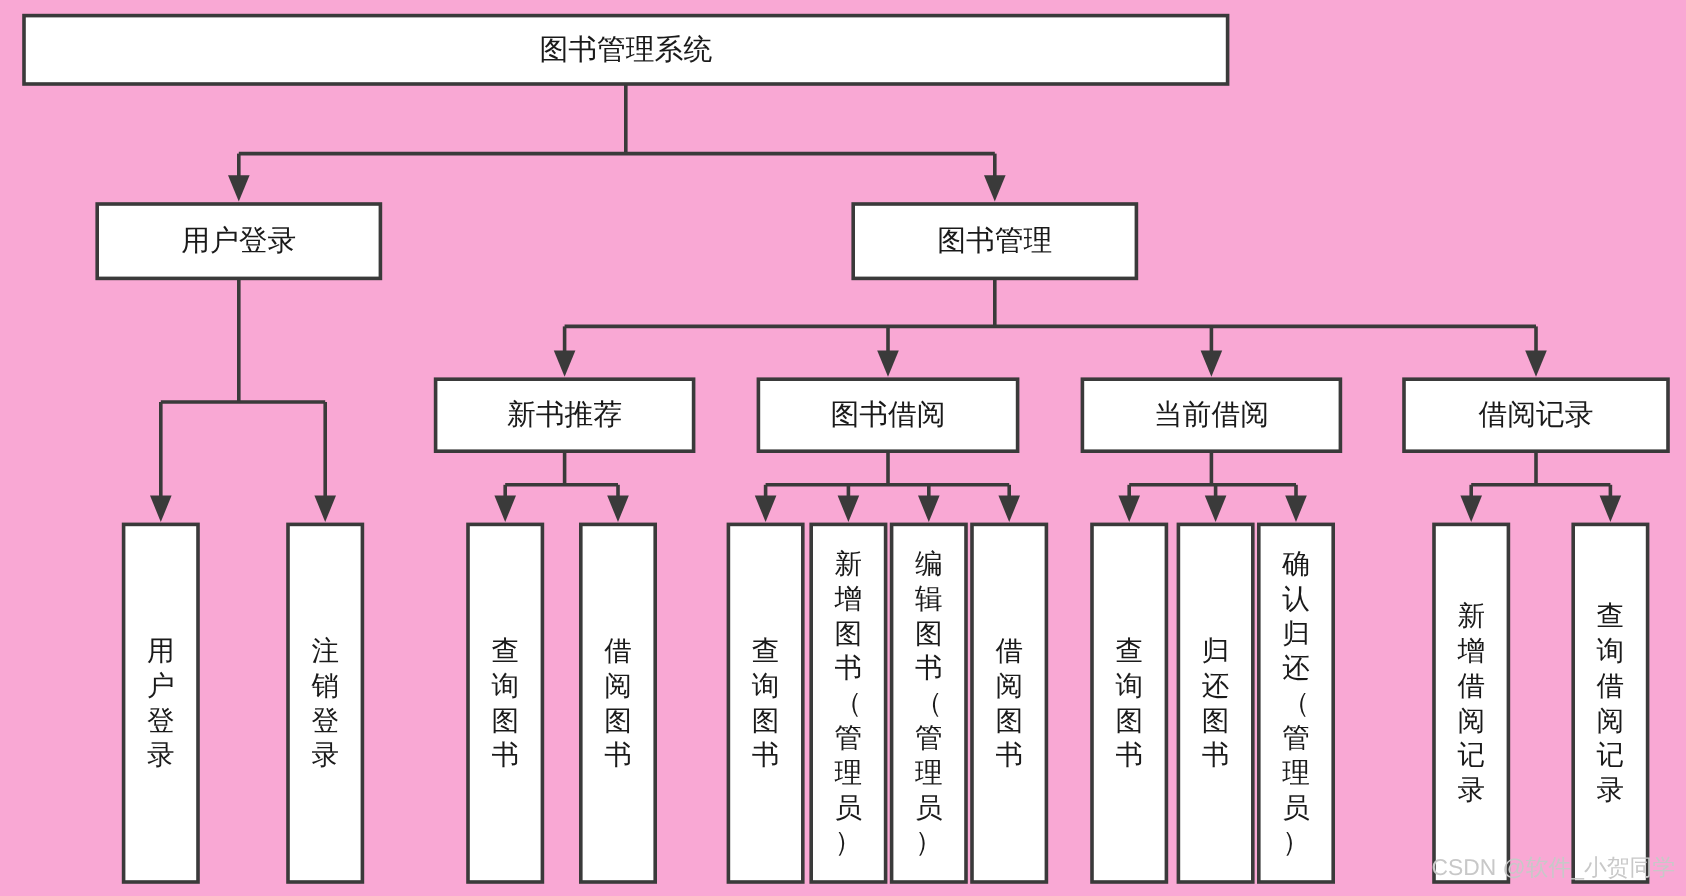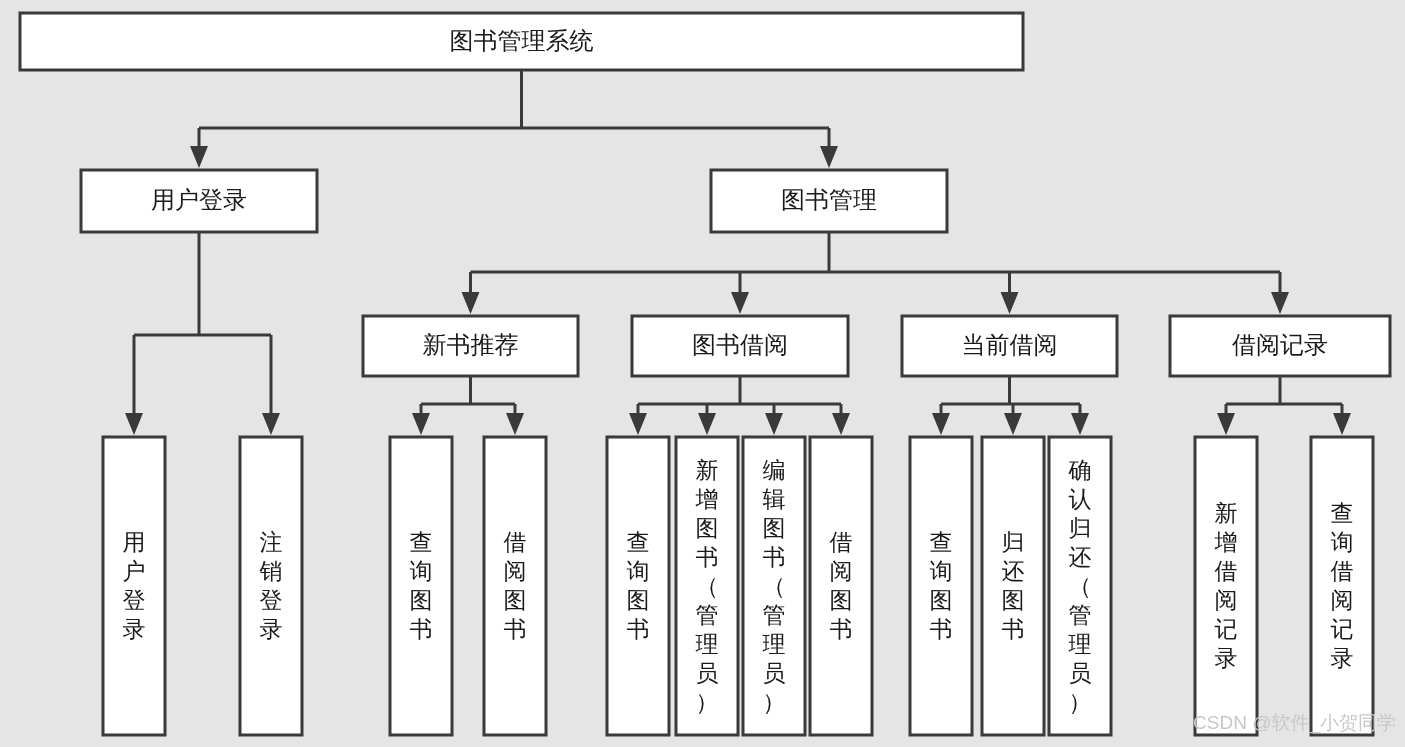--- a/index.html
+++ b/index.html
@@ -8,21 +8,21 @@
     padding: 0;
     background: #ffffff;
   }
   body {
     font-family: "Liberation Sans", "DejaVu Sans", sans-serif;
   }
   #diagram-root {
     position: relative;
     width: 1405px;
     height: 747px;
-    background: #e5e5e5;
+    background: #f9a8d4;
     overflow: hidden;
   }
   svg.diagram-canvas {
     position: absolute;
     top: 0;
     left: 0;
     width: 1405px;
     height: 747px;
     display: block;
   }

